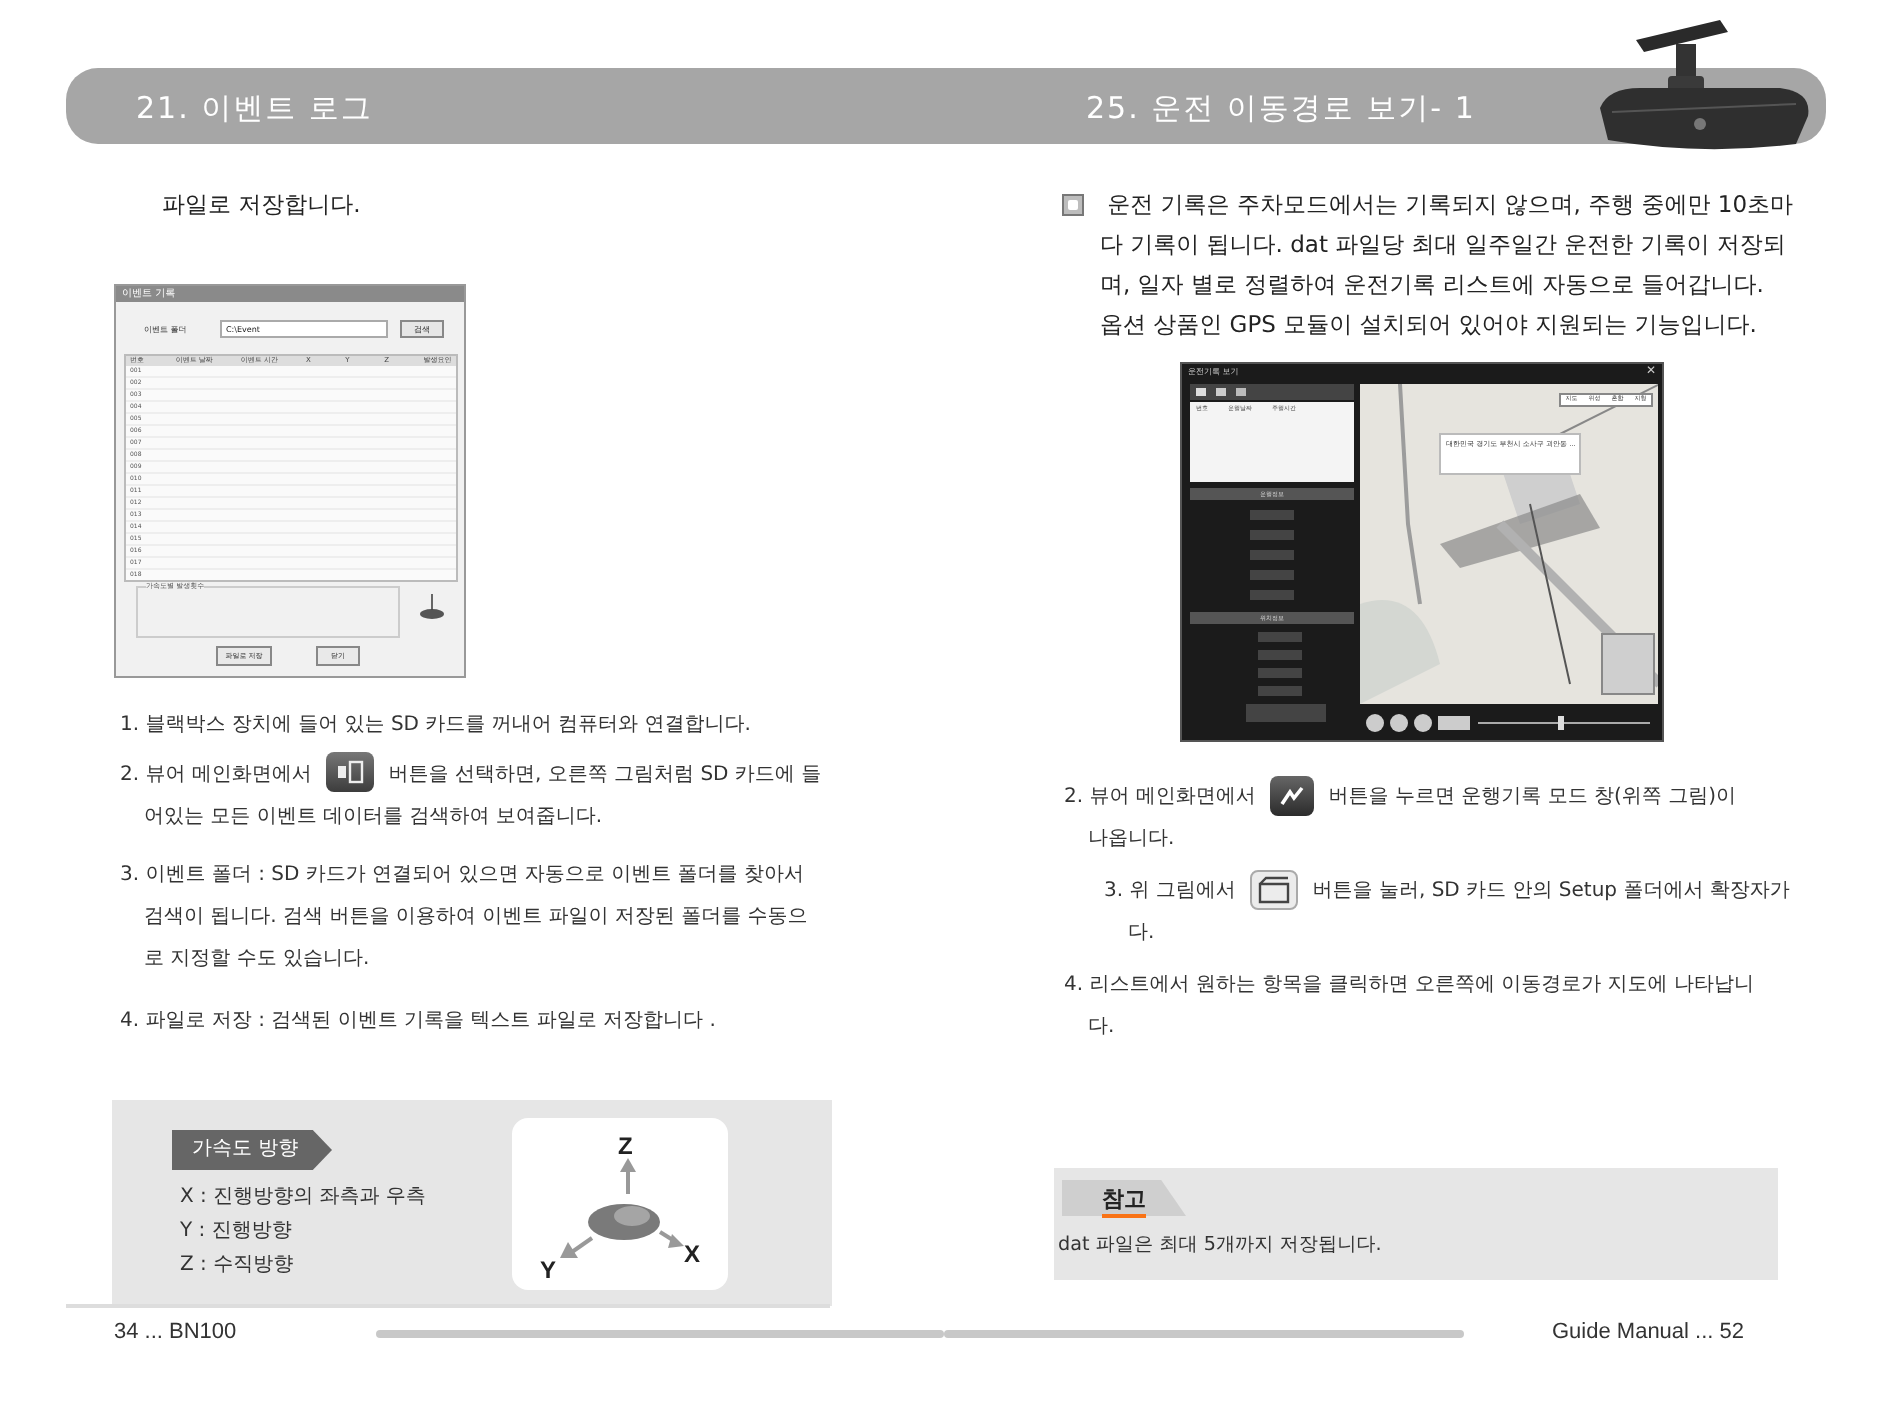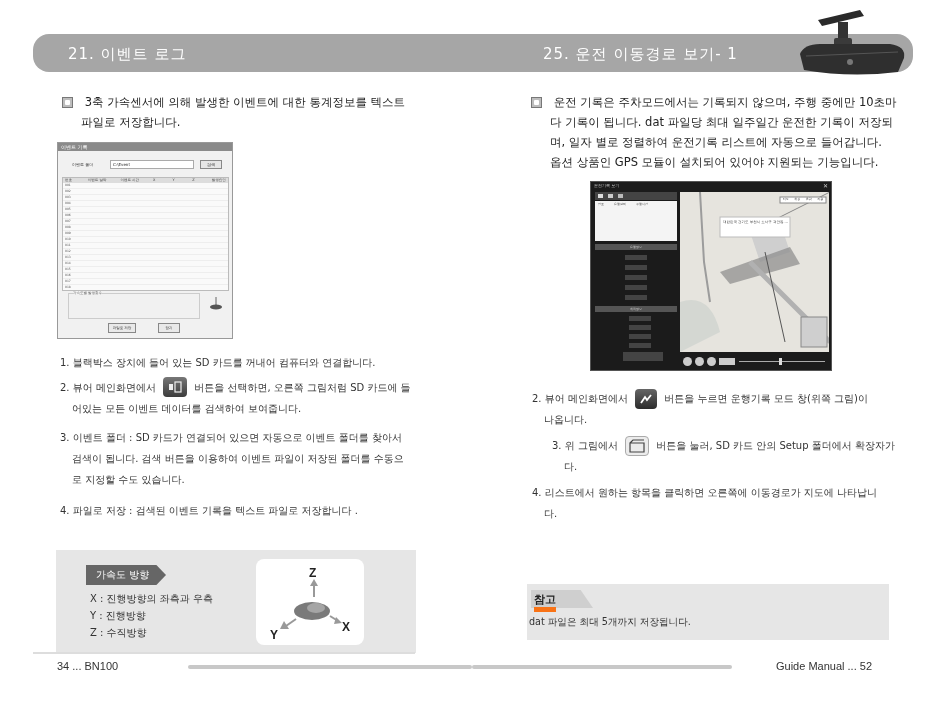--- a/index.html
+++ b/index.html
@@ -40,22 +40,20 @@
     <polygon points="28,12 70,2 74,8 32,18" fill="#2a2a2a"></polygon>
     <rect x="48" y="14" width="10" height="20" fill="#333"></rect>
     <rect x="44" y="30" width="18" height="10" rx="2" fill="#3a3a3a"></rect>
     <path d="M10,46 Q14,36 30,36 L100,36 Q116,38 114,50 L108,64 Q60,70 14,62 Z" fill="#2f2f2f"></path>
     <path d="M16,48 L108,44" stroke="#555" stroke-width="1"></path>
     <circle cx="60" cy="54" r="3" fill="#777"></circle>
   </svg>
 </div>
 
 <div class="abs intro" style="left:62px;top:92px;width:380px;">
-  <div><span class="bullet-icon"></span>
-    <span style="margin-left:8px;">3축 가속센서에 의해 발생한 이벤트에 대한 통계정보를 텍스트</span></div>
   <div style="padding-left:19px;">파일로 저장합니다.</div>
 </div>
 
 <div class="win">
   <div class="tb">이벤트 기록</div>
   <div class="abs" style="left:14px;top:19px;font-size:4px;color:#333;">이벤트 폴더</div>
   <div class="abs" style="left:52px;top:17px;width:80px;height:7px;border:1px solid #aaa;background:#fff;font-size:4px;line-height:7px;padding-left:2px;">C:\Event</div>
   <div class="abs" style="left:142px;top:17px;width:20px;height:7px;border:1px solid #888;background:#e6e6e6;font-size:4px;line-height:7px;text-align:center;">검색</div>
   <div class="abs" style="left:4px;top:34px;width:165px;height:112px;background:#fff;border:1px solid #bbb;overflow:hidden;">
     <div style="height:5px;background:#ddd;display:flex;font-size:3.5px;line-height:5px;color:#444;">
@@ -250,21 +248,21 @@
   </div>
   <div style="margin-top:5px;">
     <span>4.</span>
     <span>리스트에서 원하는 항목을 클릭하면 오른쪽에 이동경로가 지도에 나타납니</span>
     <div style="padding-left:12px;">다.</div>
   </div>
 </div>
 
 <div class="note-box">
   <div class="abs" style="left:4px;top:6px;width:62px;height:18px;background:#cfcfcf;clip-path:polygon(0 0,80% 0,100% 100%,0 100%);"></div>
-  <div class="abs" style="left:7px;top:8px;font-size:11px;font-weight:bold;color:#222;border-bottom:5px solid #f97316;">참고</div>
+  <div class="abs" style="left:24px;top:8px;font-size:11px;font-weight:bold;color:#222;border-bottom:2px solid #f97316;">참고</div>
   <div class="abs" style="left:2px;top:32px;font-size:9.6px;color:#333;">dat 파일은 최대 5개까지 저장됩니다.</div>
 </div>
 
 <div class="footer" style="left:57px;">34 ... BN100</div>
 <div class="footline" style="left:188px;width:284px;"></div>
 <div class="footline" style="left:472px;width:260px;"></div>
 <div class="footer" style="left:776px;">Guide Manual ... 52</div>
 <div class="abs" style="left:33px;top:652px;width:382px;height:2px;background:#ddd;"></div>
 
 </body></html>

